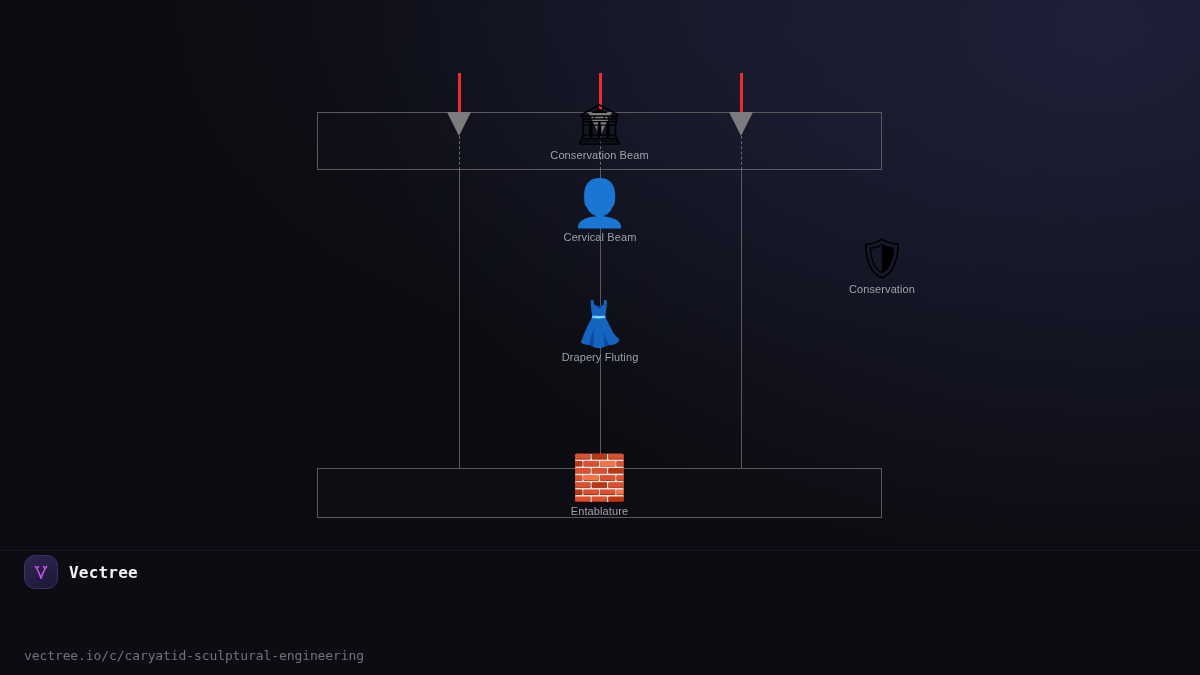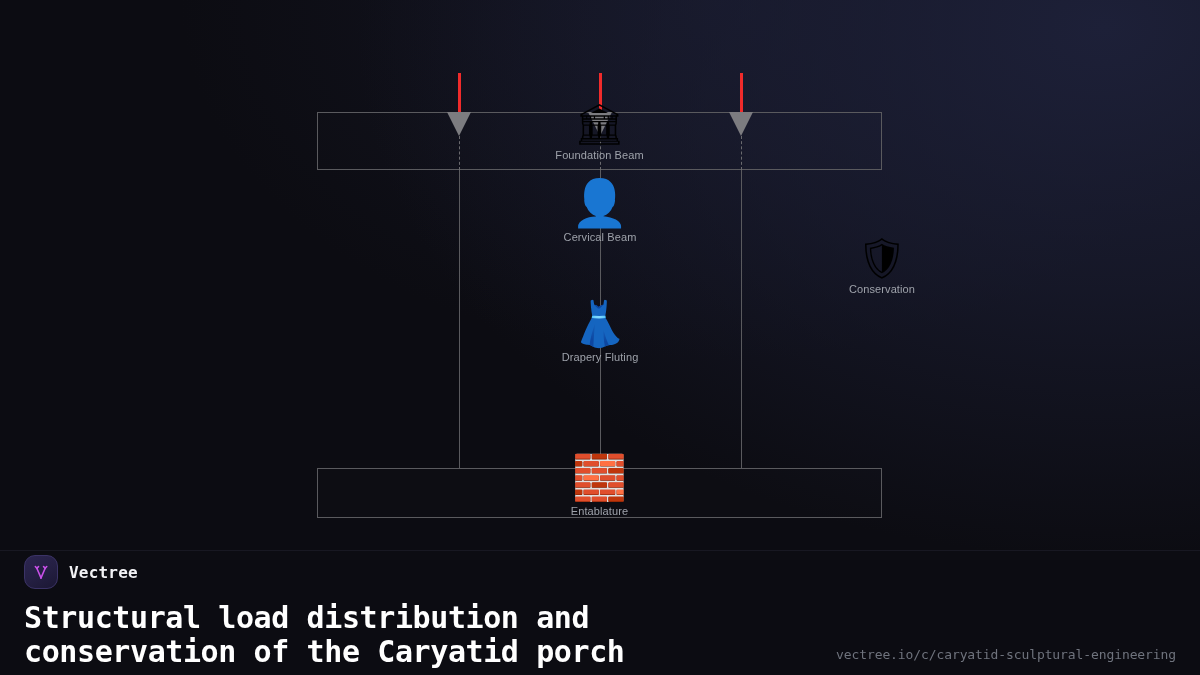--- a/index.html
+++ b/index.html
@@ -118,20 +118,21 @@
     white-space:pre-line;
   }
 
   #url {
     font-family:"DejaVu Sans Mono", monospace;
     font-size:13px;
     color:#6f737d;
     white-space:nowrap;
     padding-bottom:6px;
     letter-spacing:-0.1px;
+    margin-top:47px;
   }
 </style>
 </head>
 <body>
 
 <div id="stage">
 
   <div id="diagram">
 
     <div class="box" id="beam-box" style="left: 317px; top: 112px; width: 565px; height: 58px;"></div>
@@ -151,21 +152,21 @@
         <div class="arrow-shaft" style="left: 458px; top: 73px; height: 39px;"></div>
         <div class="arrow-head" style="left: 447px; top: 112px; border-top-width: 24px;"></div>
         <div class="arrow-shaft" style="left: 599px; top: 73px; height: 39px;"></div>
         <div class="arrow-head" style="left: 588px; top: 112px; border-top-width: 24px;"></div>
         <div class="arrow-shaft" style="left: 740px; top: 73px; height: 39px;"></div>
         <div class="arrow-head" style="left: 729px; top: 112px; border-top-width: 24px;"></div>
       </div>
 
     <div class="node" id="beam-node" style="left: 599.5px; top: 104px;">
       <span class="glyph" style="font-size: 40px;">🏛</span>
-      <span class="node-label">Foundation Beam</span>
+      <span class="node-label">Conservation Beam</span>
     </div>
 
     <div class="node" id="foundation-node" style="left: 599.5px; top: 456px;">
       <span class="glyph" style="font-size: 44px;">🧱</span>
       <span class="node-label">Entablature</span>
     </div>
 
     <div id="nodes-layer">
         <div class="node" style="left: 600px; top: 180px;">
           <span class="glyph" style="font-size: 46px;">👤</span>
@@ -195,20 +196,18 @@
           </g>
           <circle cx="12" cy="19" r="1.25" fill="#c850e8"></circle>
           <circle cx="7" cy="7.5" r="1.1" fill="#c850e8"></circle>
           <circle cx="17" cy="7.5" r="1.1" fill="#c850e8"></circle>
         </svg>
       </div>
       <span id="brand-name">Vectree</span>
     </div>
 
     <div id="headline-row">
-      <div id="headline">Structural load distribution and
-conservation of the Caryatid porch</div>
       <div id="url">vectree.io/c/caryatid-sculptural-engineering</div>
     </div>
 
   </div>
 
 </div>
 
 </body></html>

